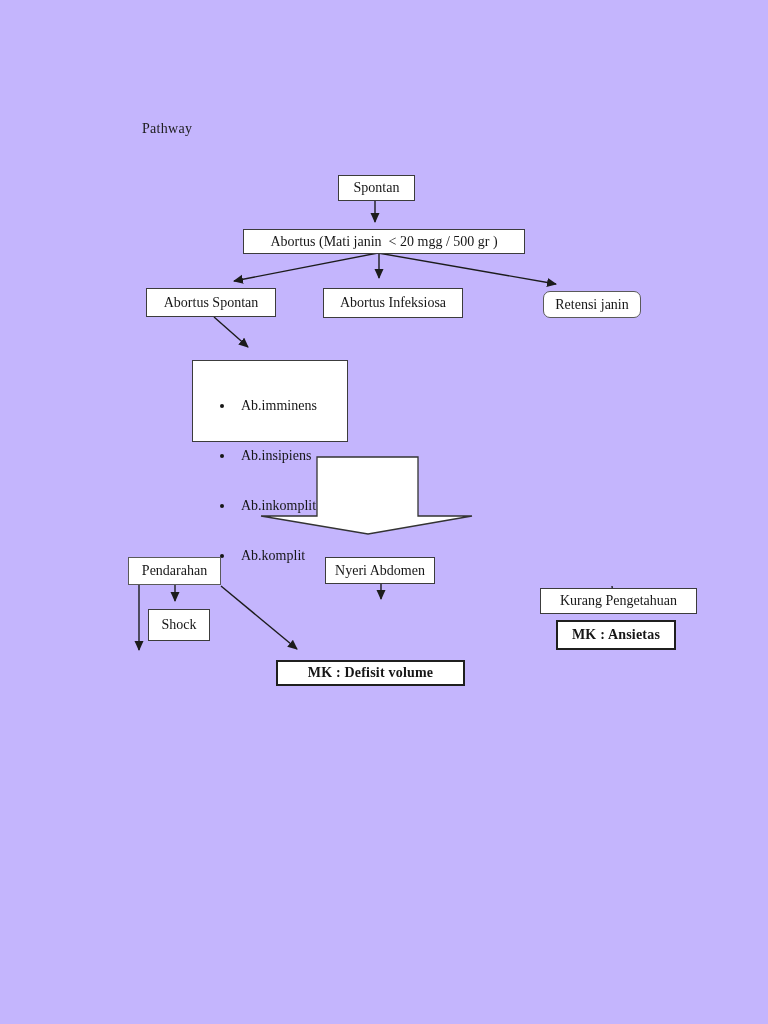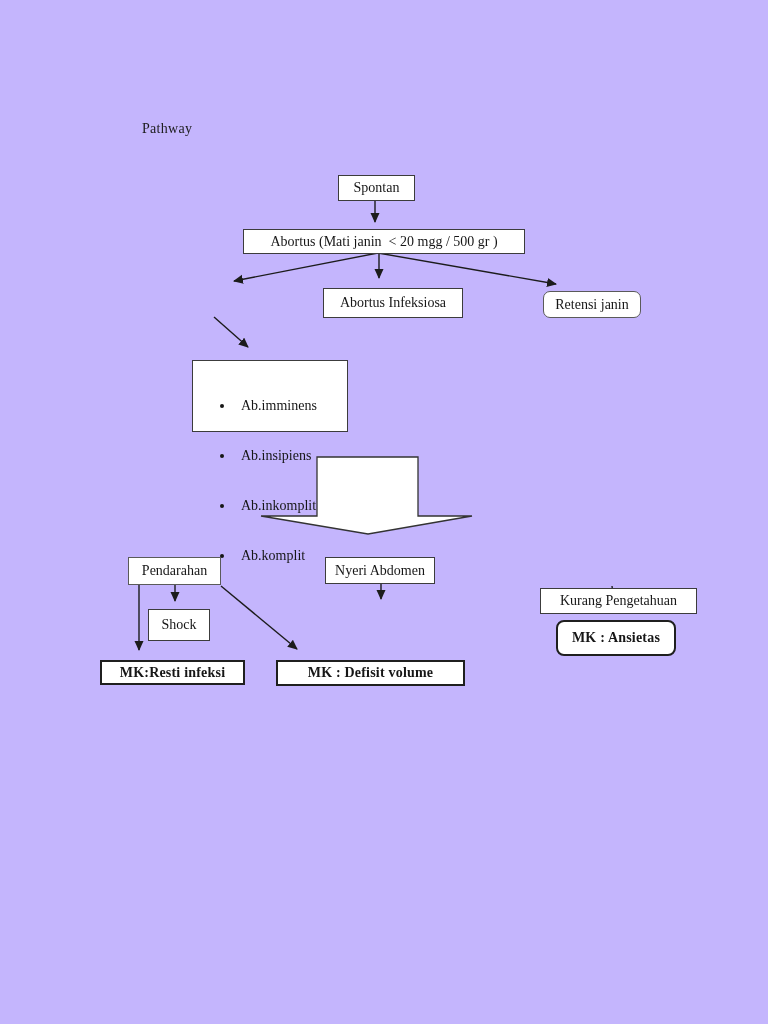--- a/index.html
+++ b/index.html
@@ -72,42 +72,42 @@
       <line x1="612" y1="586" x2="615" y2="611" marker-end="url(#ah)"></line>
     </g>
   </svg>
 
   <div class="heading">Pathway</div>
 
   <div class="node" style="left:338px;top:175px;width:77px;height:26px;">Spontan</div>
 
   <div class="node" style="left:243px;top:229px;width:282px;height:25px;">Abortus (Mati janin  &lt; 20 mgg / 500 gr )</div>
 
+  <div class="node" style="left:146px;top:288px;width:130px;height:29px;">Abortus Spontan</div>
 
   <div class="node" style="left:323px;top:288px;width:140px;height:30px;">Abortus Infeksiosa</div>
 
   <div class="node gray" style="left:543px;top:291px;width:98px;height:27px;border-radius:7px;">Retensi janin</div>
 
-  <div class="node list" style="left:192px;top:360px;width:156px;height:72px;">
+  <div class="node list" style="left:192px;top:360px;width:156px;height:82px;">
     <ul class="types-list">
       <li>Ab.imminens</li>
       <li>Ab.insipiens</li>
       <li>Ab.inkomplit</li>
       <li>Ab.komplit</li>
     </ul>
   </div>
 
   <div class="node gray" style="left:128px;top:557px;width:93px;height:28px;">Pendarahan</div>
 
   <div class="node" style="left:325px;top:557px;width:110px;height:27px;">Nyeri Abdomen</div>
 
   <div class="node" style="left:540px;top:588px;width:157px;height:26px;">Kurang Pengetahuan</div>
 
   <div class="node" style="left:148px;top:609px;width:62px;height:32px;">Shock</div>
 
 
-  <div class="node mk" style="left:556px;top:620px;width:120px;height:36px;border-radius:8px;">MK : Ansietas</div>
+  <div class="node mk" style="left:556px;top:620px;width:120px;height:30px;">MK : Ansietas</div>
 
-  <div class="node mk" style="left:100px;top:660px;width:145px;height:25px;">MK:Resti infeksi</div>
 
   <div class="node mk" style="left:276px;top:660px;width:189px;height:26px;">MK : Defisit volume</div>
 
 </div>
 
 </body></html>

